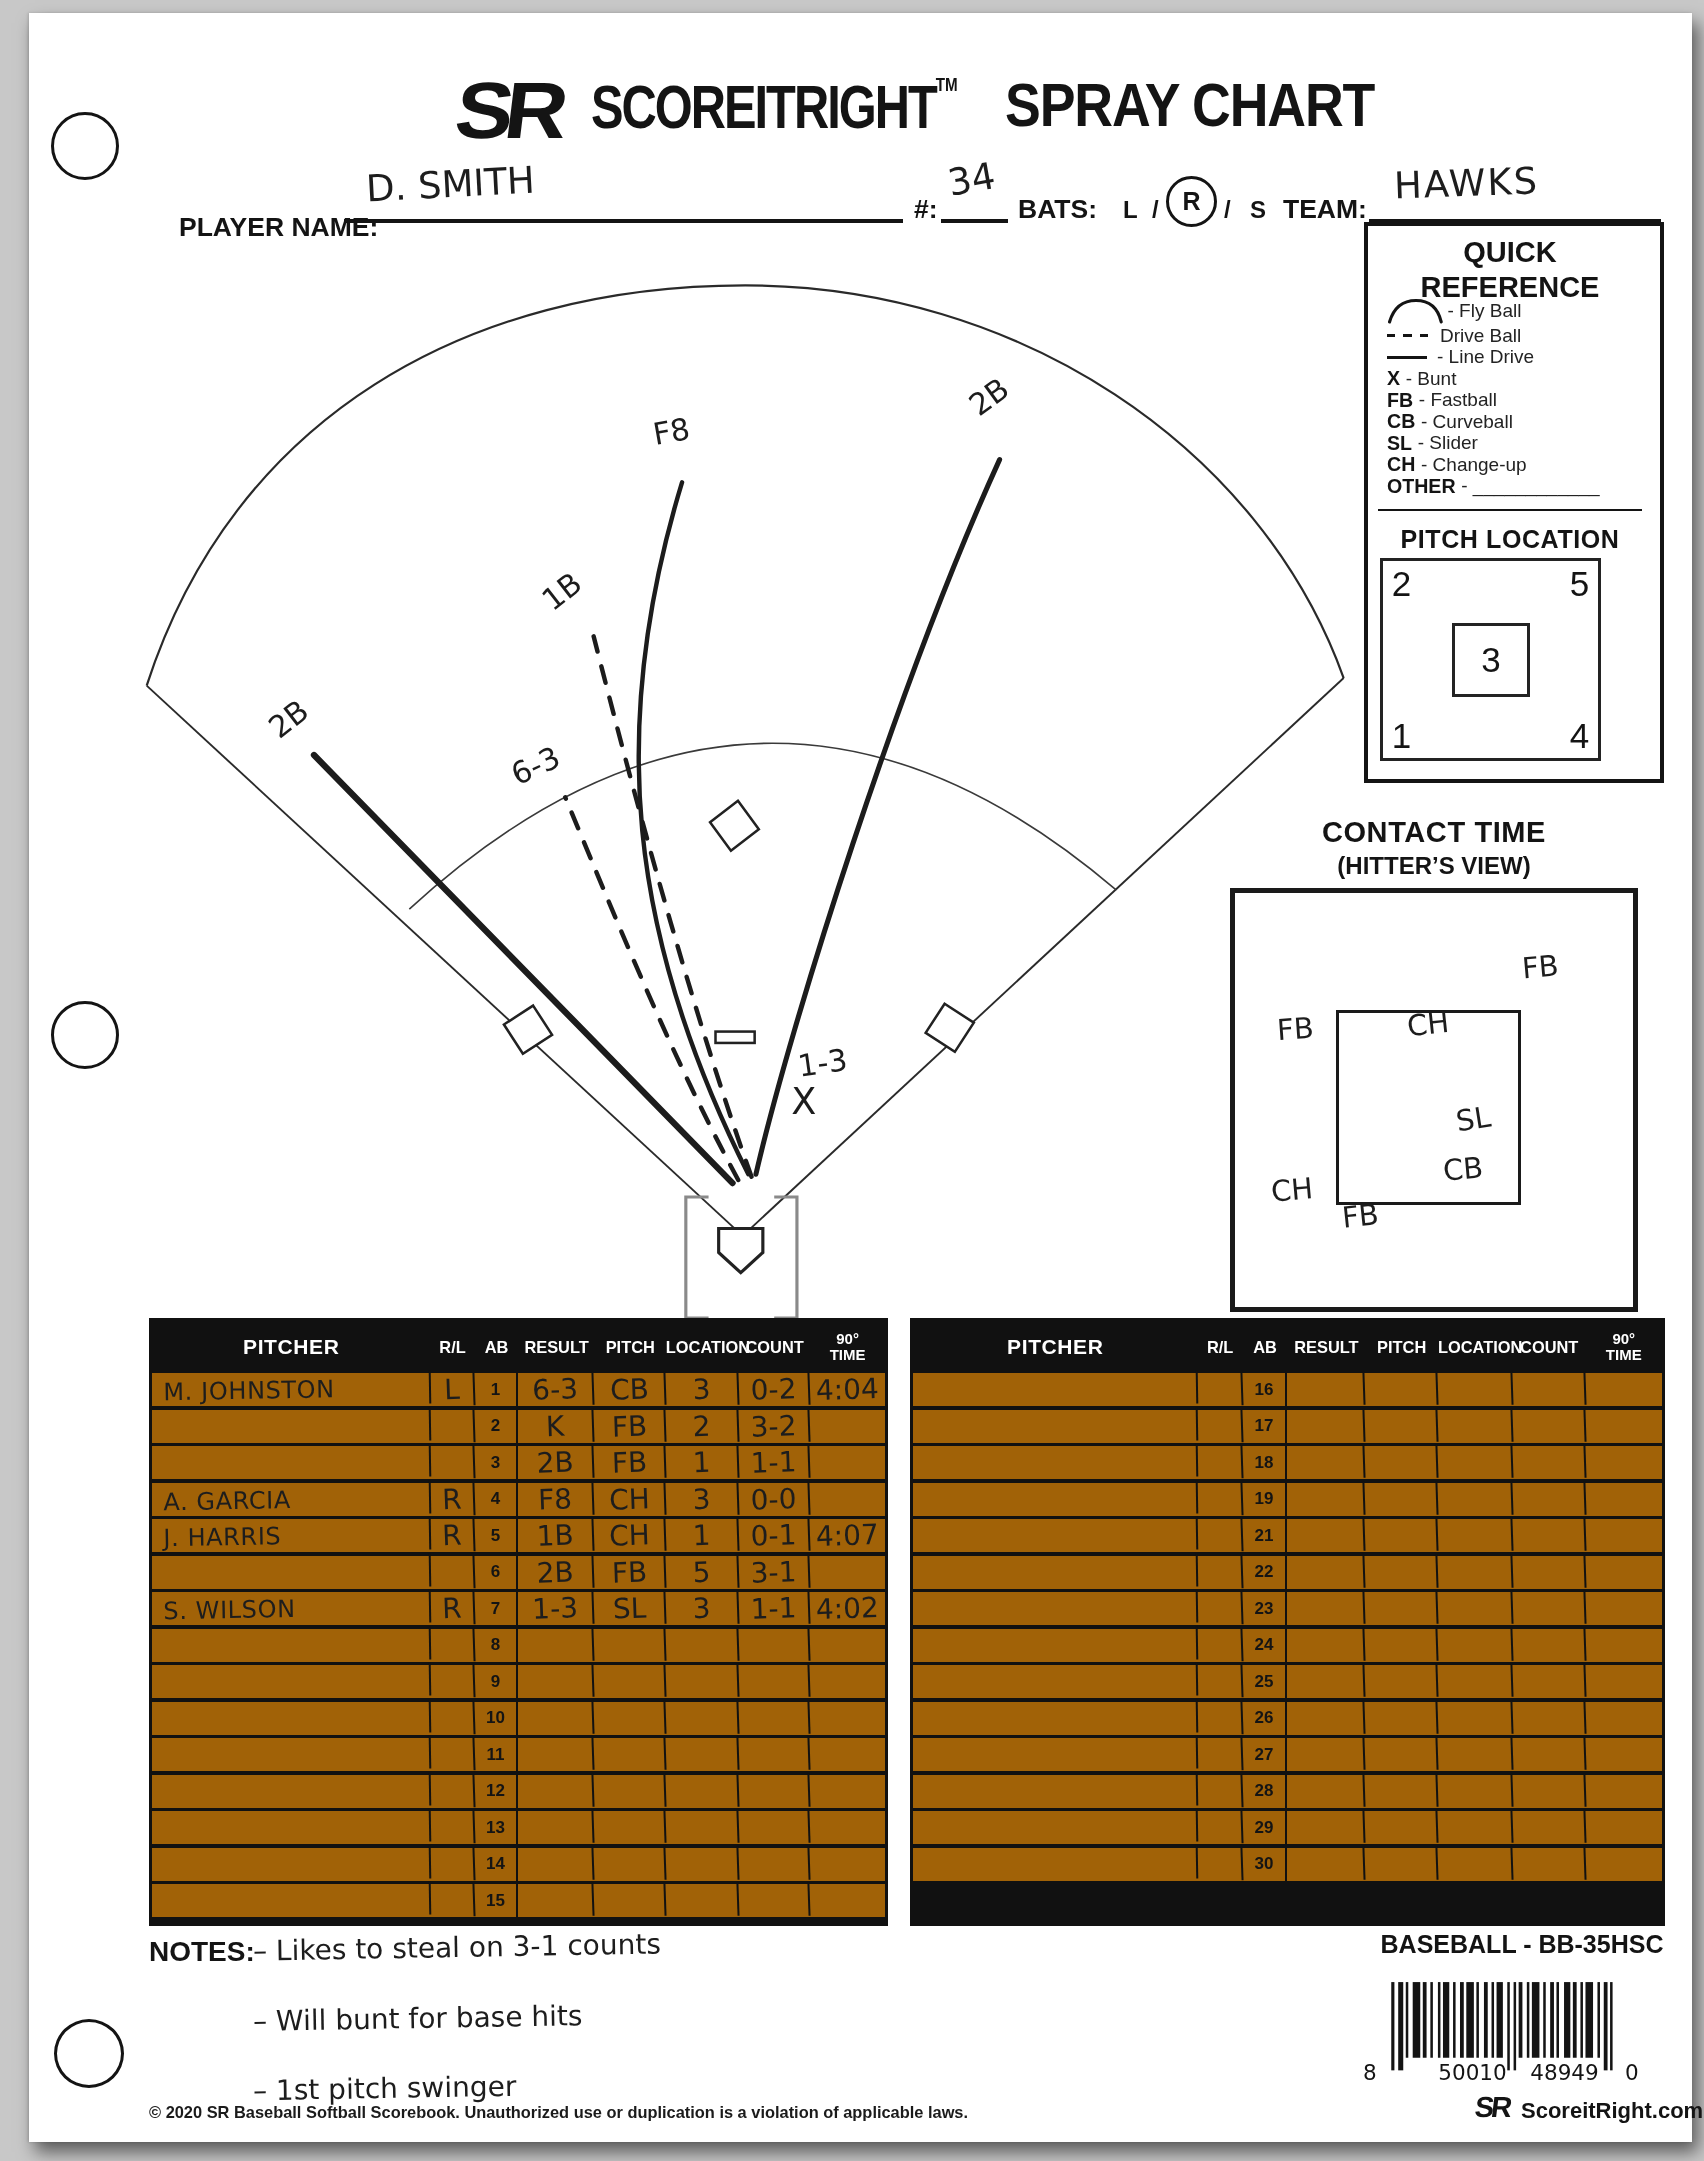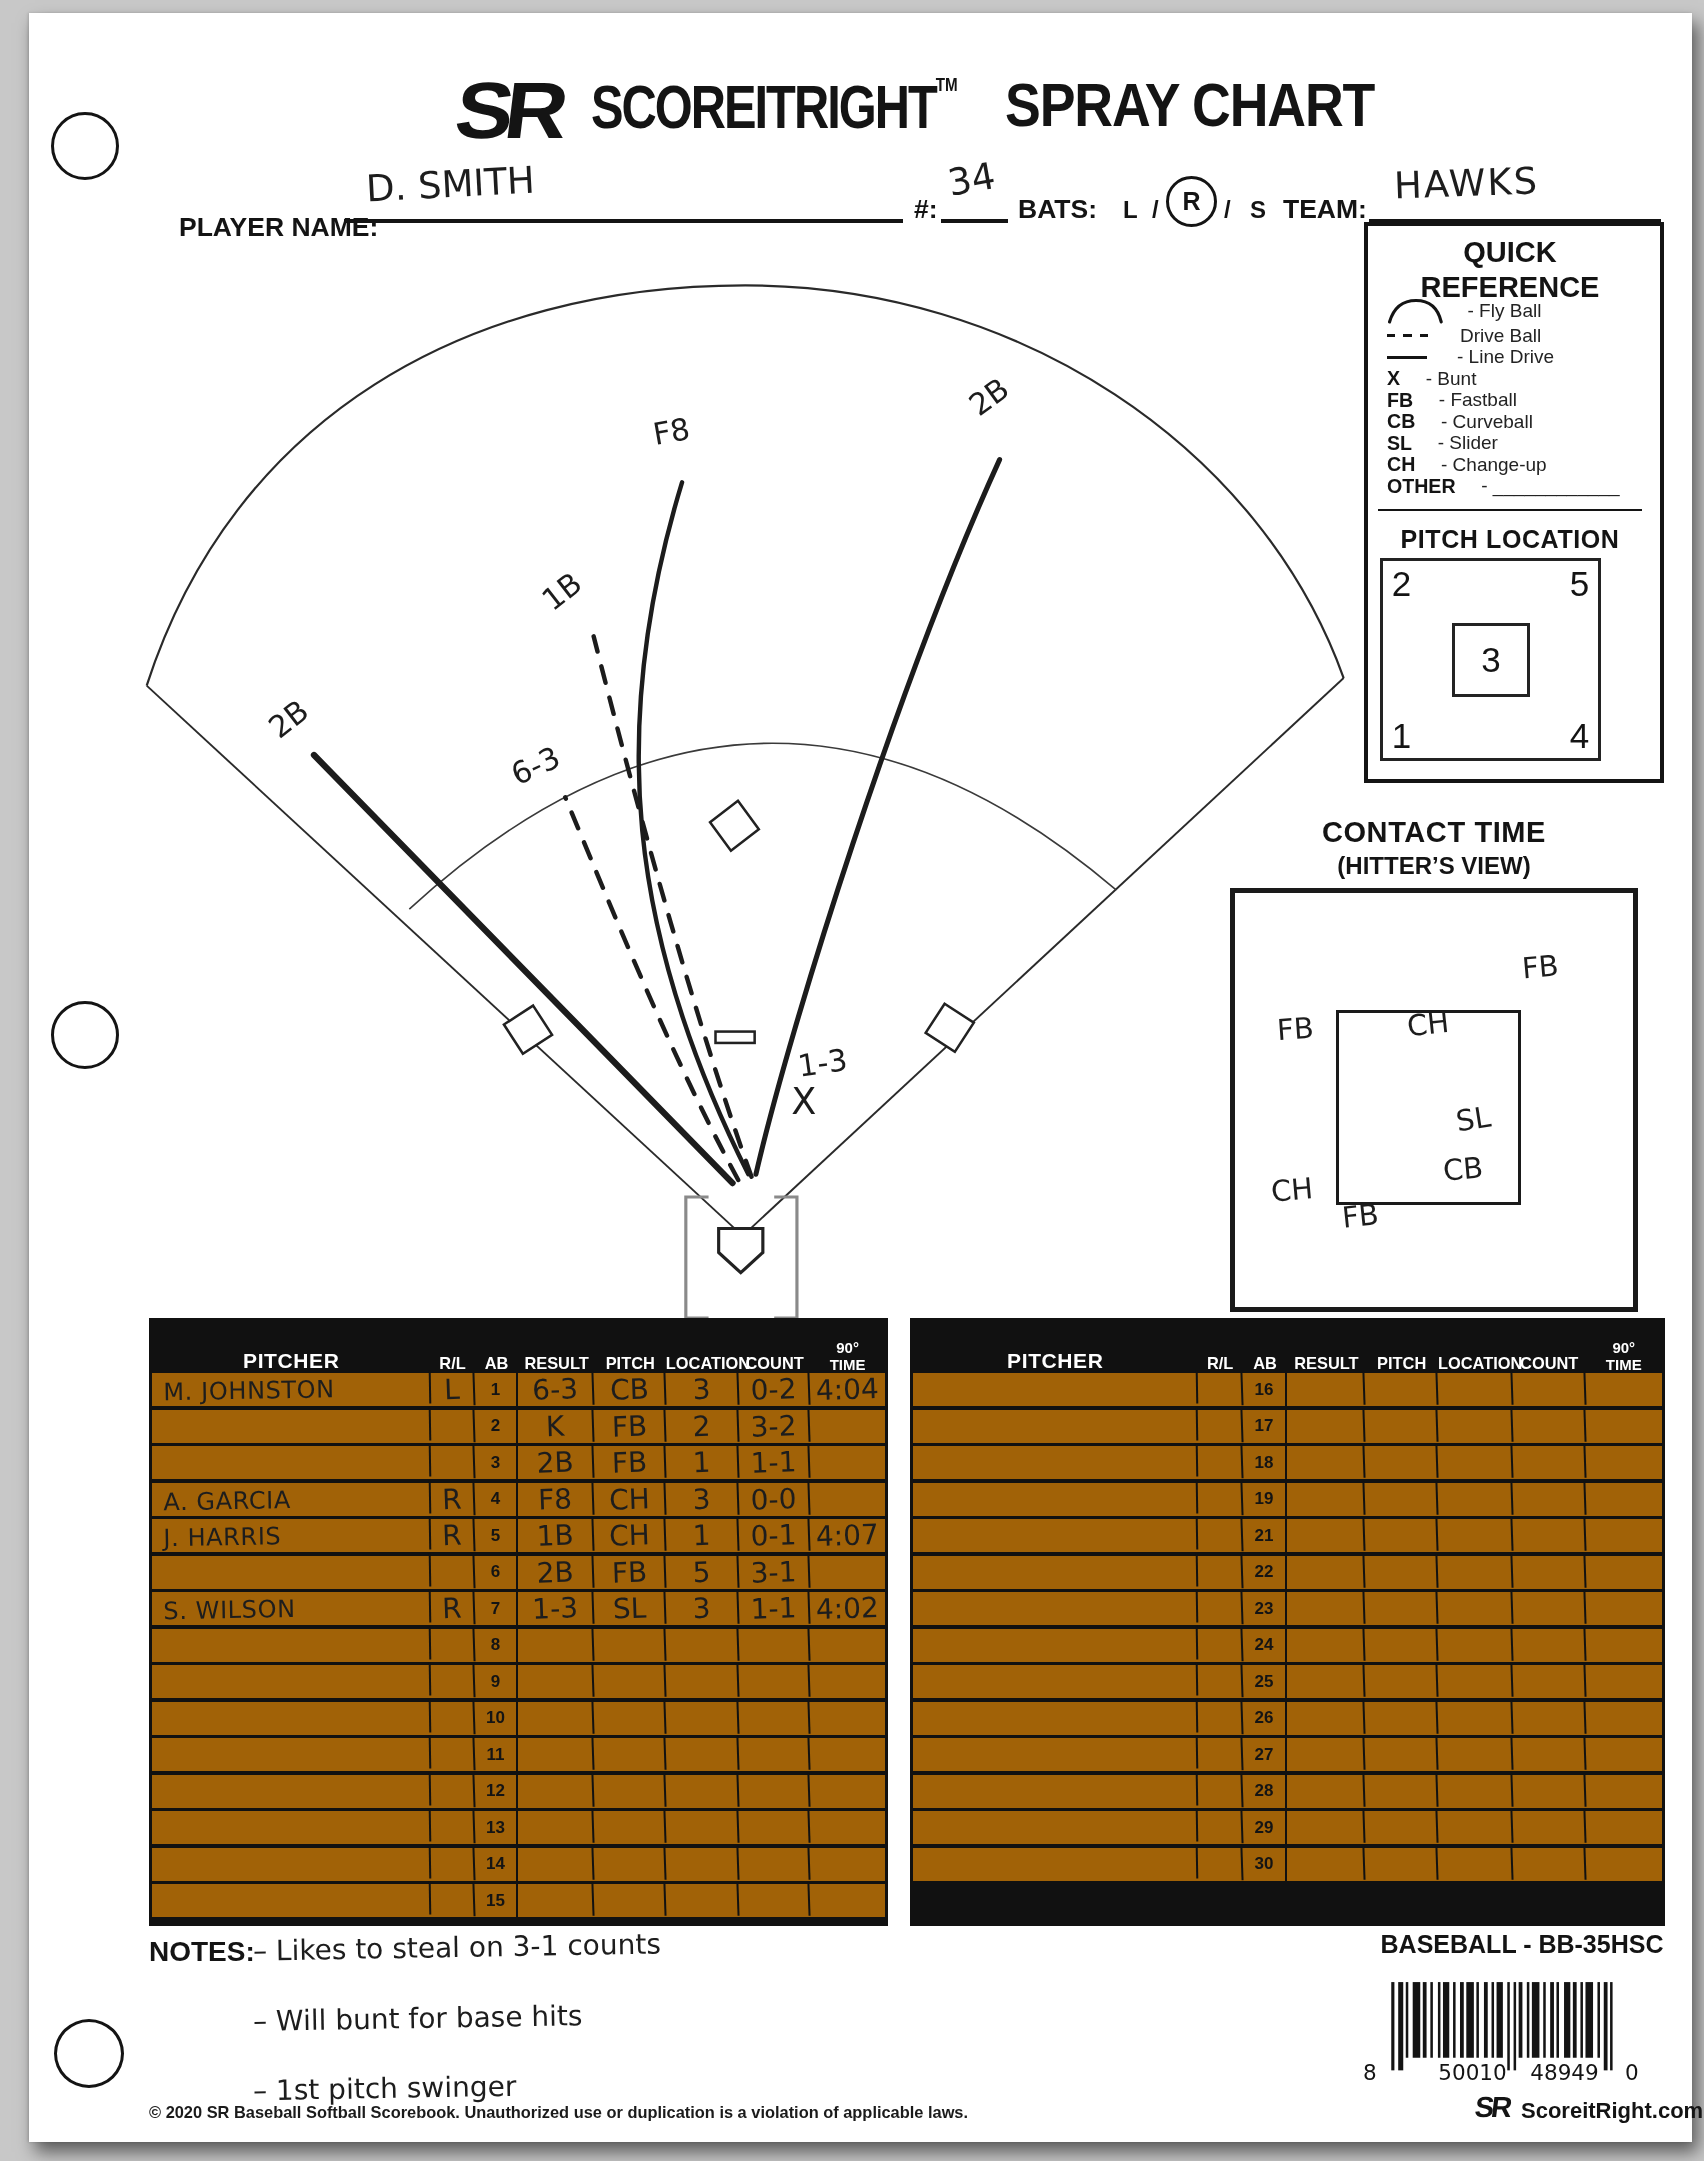--- a/index.html
+++ b/index.html
@@ -20,41 +20,41 @@
   .slash{font-size:24px;font-weight:bold;}
   .uline{background:#141414;height:3.8px;}
   .bats-circle{width:45px;height:45px;border:3.8px solid #141414;border-radius:50%;
     display:flex;align-items:center;justify-content:center;font-size:25px;font-weight:bold;}
   
   .hole{border:3.8px solid #141414;border-radius:50%;background:#fff;}
   
   .qr-box{border:4.4px solid #141414;background:#fff;}
   .qr-title{font-size:29px;font-weight:bold;text-align:center;line-height:35px;letter-spacing:0;}
   .qr-legend{display:flex;flex-direction:column;}
-  .qr-row{display:flex;align-items:center;font-size:19px;height:21.5px;white-space:nowrap;gap:20px;}
+  .qr-row{display:flex;align-items:center;font-size:19px;height:21.5px;white-space:nowrap;}
   .qr-row b{margin-right:5.7px;font-size:19.6px;}
   .qr-row .lab{letter-spacing:0;color:#232323;}
   .fly-ball-arc-icon{margin-right:2.5px;height:26.5px;display:inline-block;}
   .ground-ball-dashes-icon{width:48px;height:3.2px;margin-right:5px;
     background:repeating-linear-gradient(90deg,#141414 0 8.2px,transparent 8.2px 16.4px);}
   .line-drive-line-icon{width:40px;height:3.2px;background:#141414;margin-right:10px;}
   .qr-sep{height:1.9px;background:#141414;}
   .pl-title{font-size:25px;font-weight:bold;text-align:center;letter-spacing:0.6px;}
   .pl-outer{border:3.8px solid #232323;}
   .pl-inner{border:3.2px solid #232323;display:flex;align-items:center;justify-content:center;font-size:35px;}
   .pl-num{font-size:35px;line-height:1;}
   
   .cz-title{font-size:29px;font-weight:bold;text-align:center;letter-spacing:0.6px;}
   .cz-sub{font-size:24px;font-weight:bold;text-align:center;}
   .cz-outer{border:5px solid #1a1a1a;background:#fff;}
   .cz-inner{border:3.8px solid #1a1a1a;}
   .cz-mark{font-size:29px;}
   
   .tbl{background:#111;border:3.2px solid #111;box-sizing:border-box;overflow:hidden;}
-  .tbl-head{display:flex;align-items:flex-end;height:52px;background:#111;color:#fff;}
+  .tbl-head{display:flex;align-items:center;height:52px;background:#111;color:#fff;}
   .tbl-head span{text-align:center;}
   .h-pitcher{font-size:21px;font-weight:bold;letter-spacing:0.6px;}
   .h-small{font-size:16.4px;font-weight:bold;}
   .h-time{font-size:15px;font-weight:bold;line-height:16.4px;}
   .tbl-row{display:flex;height:33px;background:#a16207;margin-bottom:3.5px;}
   .tbl-row:last-child{margin-bottom:0;}
   .tbl-row span{display:flex;align-items:center;justify-content:center;border-right:2.5px solid #111;box-sizing:border-box;overflow:visible;}
   .tbl-row span:last-child{border-right:none;}
   .c0{width:38%;}.c1{width:6%;}.c2{width:6%;}.c3{width:10.4%;}.c4{width:9.7%;}.c5{width:10%;}.c6{width:9.7%;}.c7{flex:1;}
   .cell-pitcher{justify-content:flex-start !important;padding-left:11.4px;}

